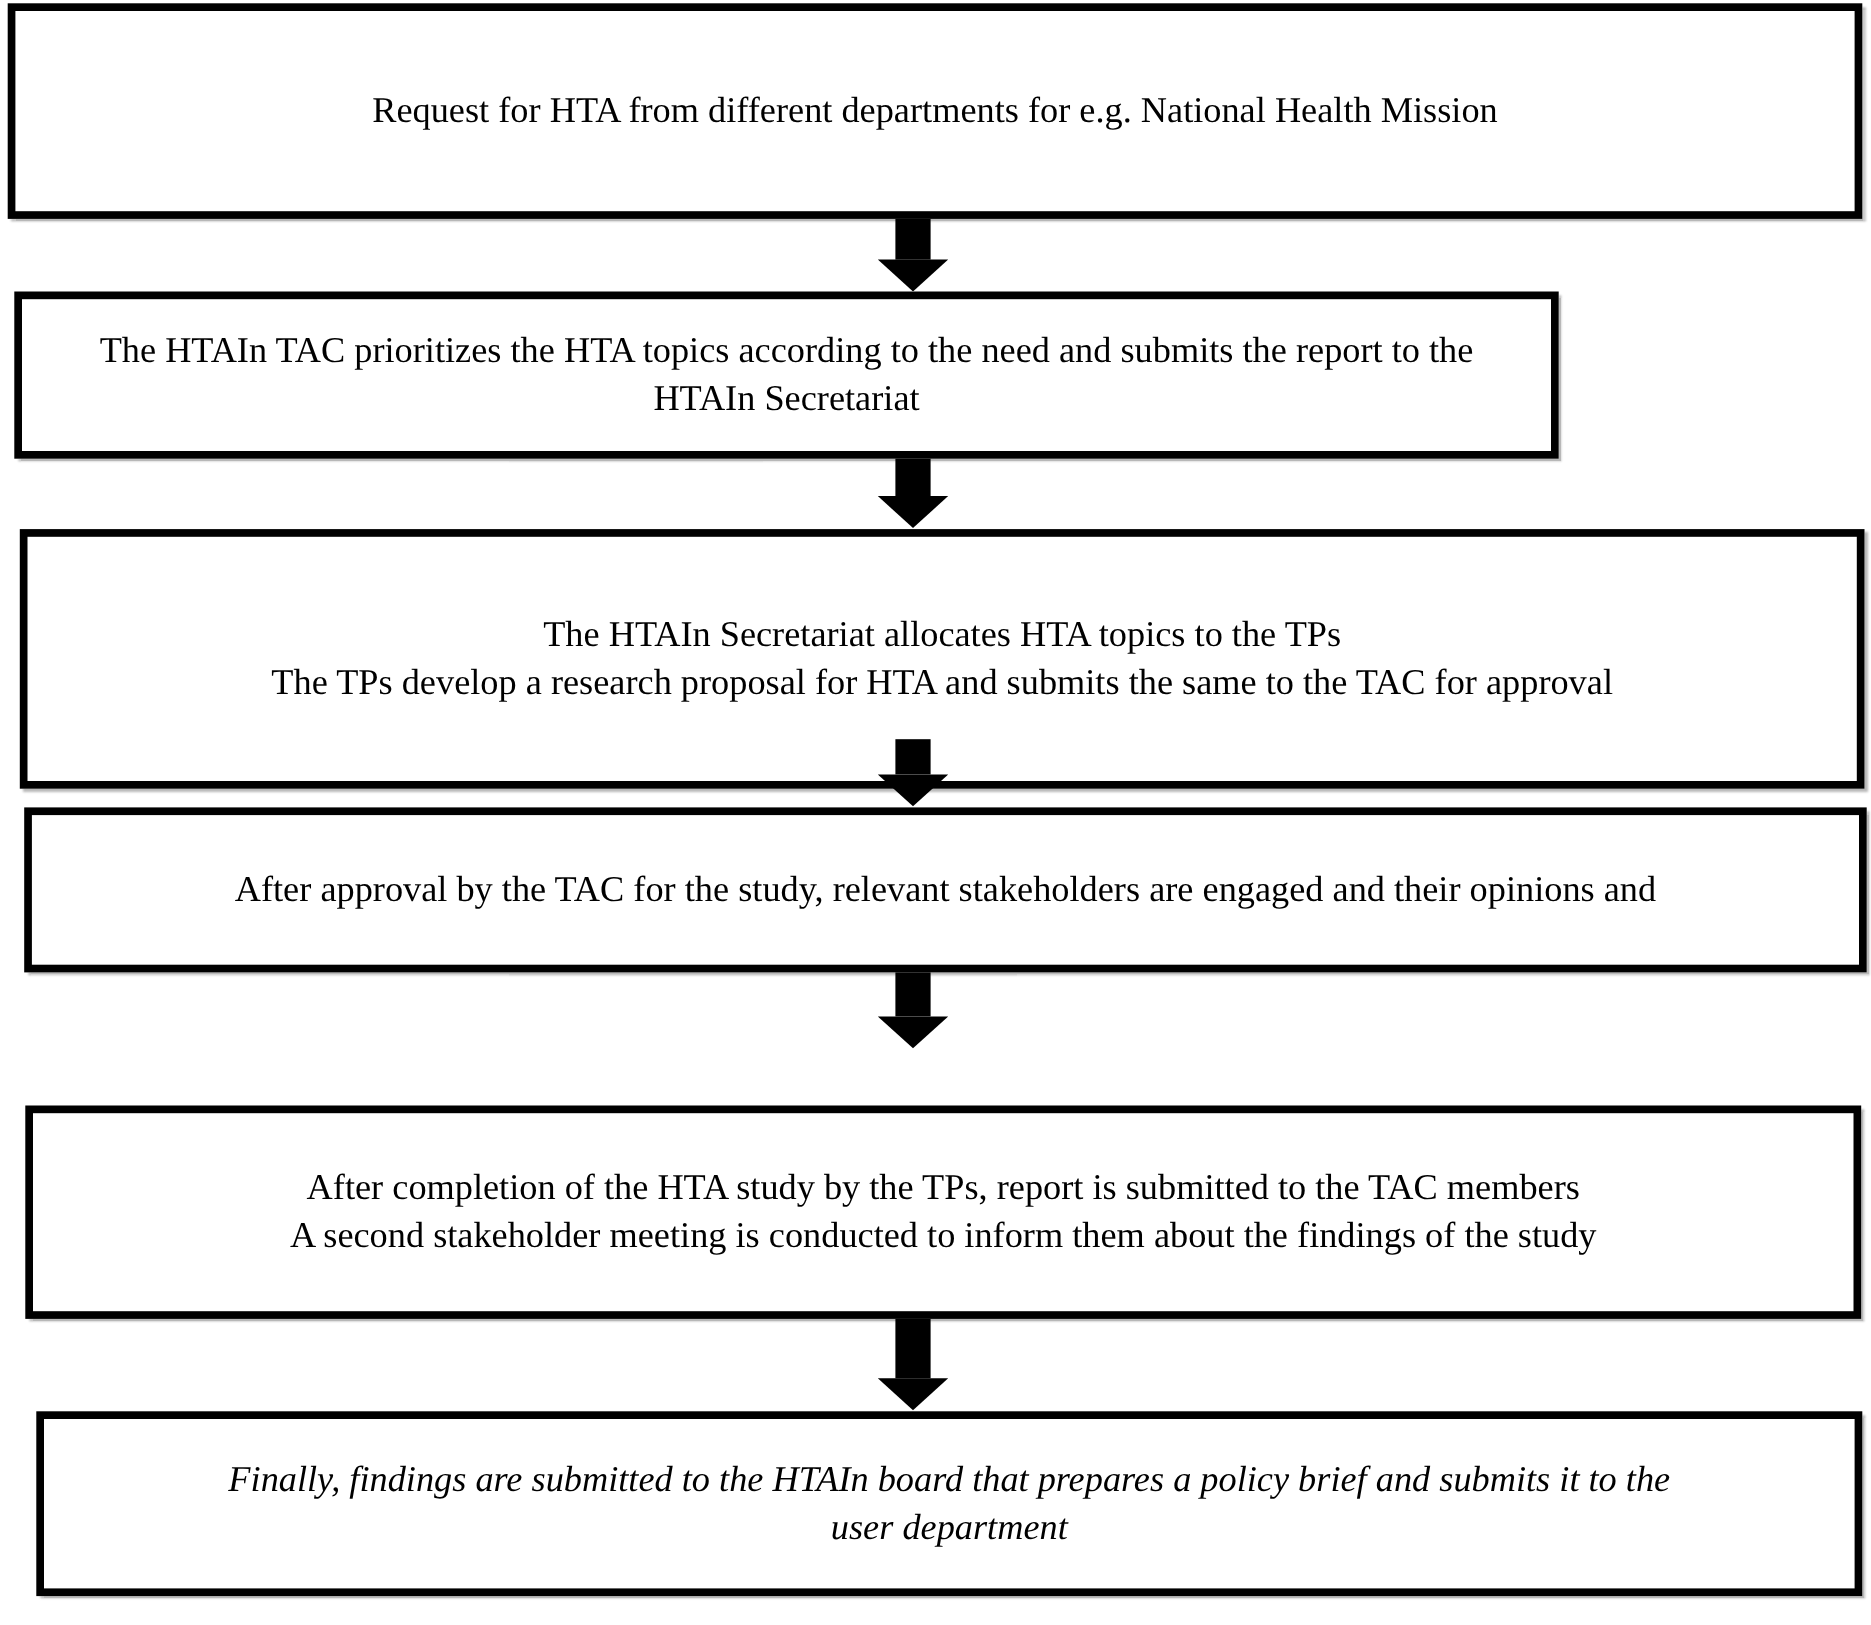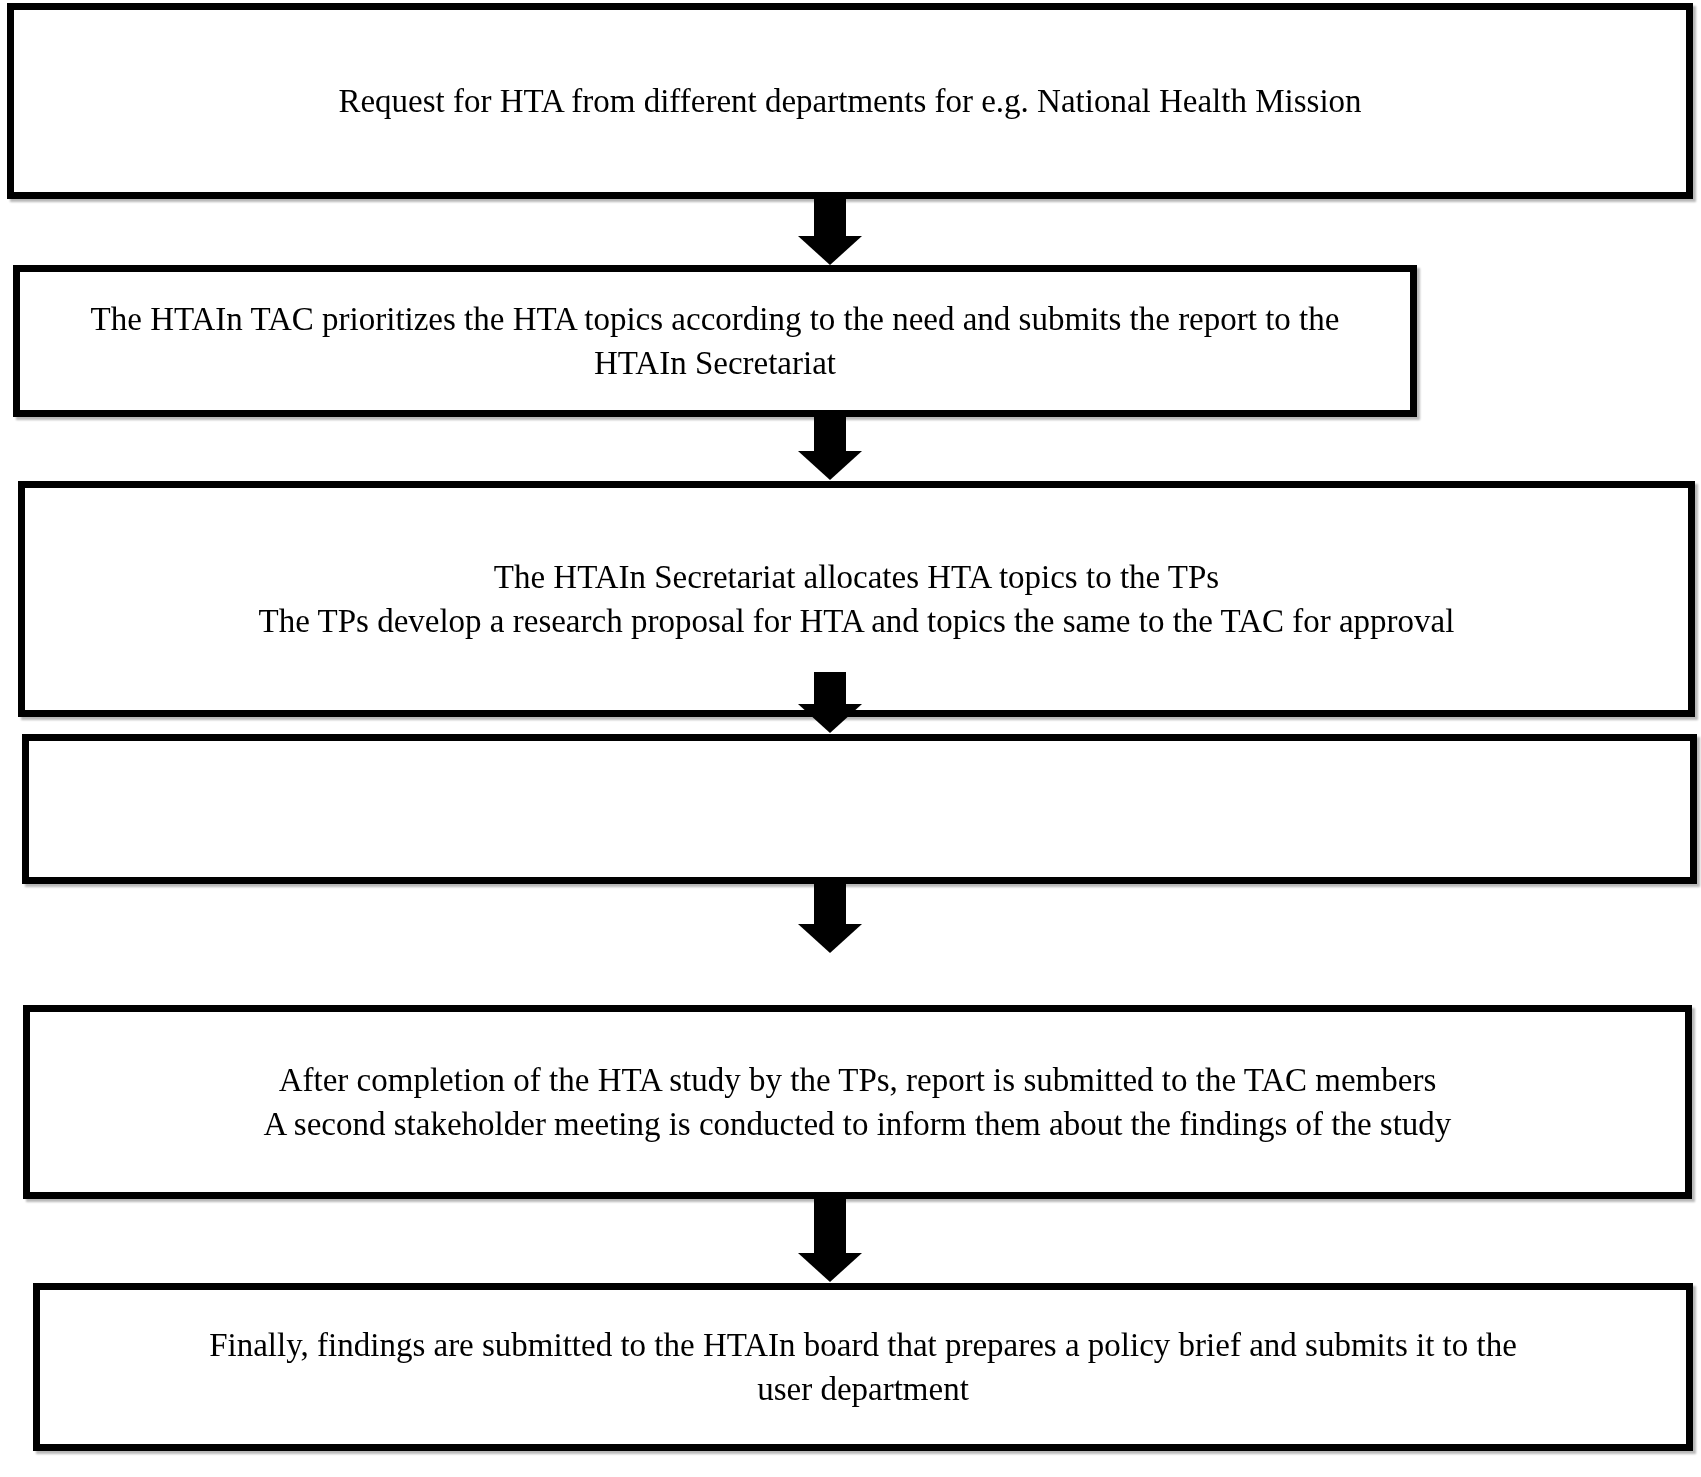--- a/index.html
+++ b/index.html
@@ -32,21 +32,21 @@
     font-size: 33px;
     line-height: 44px;
     white-space: nowrap;
   }
   
   .box1 { left: 7px;  top: 3px;    width: 1686px; height: 196px; }
   .box2 { left: 13px; top: 265px;  width: 1404px; height: 152px; }
   .box3 { left: 18px; top: 481px;  width: 1677px; height: 236px; }
   .box4 { left: 22px; top: 734px;  width: 1675px; height: 150px; }
   .box5 { left: 23px; top: 1005px; width: 1669px; height: 194px; }
-  .box6 { left: 33px; top: 1283px; width: 1660px; height: 168px; }
+  .box6 { left: 33px; top: 1283px; width: 1660px; height: 168px; font-style: italic; }
 
   .arrow {
     position: absolute;
     left: 798px;            
     width: 64px;
     display: flex;
     flex-direction: column;
     align-items: center;
   }
   .arrow .stem {
@@ -86,29 +86,30 @@
     <div class="line">HTAIn Secretariat</div>
   </div>
 
   <div class="arrow arrow2">
     <div class="stem"></div>
     <div class="head"></div>
   </div>
 
   <div class="box box3">
     <div class="line">The HTAIn Secretariat allocates HTA topics to the TPs</div>
-    <div class="line">The TPs develop a research proposal for HTA and topics the same to the TAC for approval</div>
+    <div class="line">The TPs develop a research proposal for HTA and submits the same to the TAC for approval</div>
   </div>
 
   <div class="arrow arrow3">
     <div class="stem"></div>
     <div class="head"></div>
   </div>
 
   <div class="box box4">
+    <div class="line">After approval by the TAC for the study, relevant stakeholders are engaged and their opinions and</div>
   </div>
 
   <div class="arrow arrow4">
     <div class="stem"></div>
     <div class="head"></div>
   </div>
 
   <div class="box box5">
     <div class="line">After completion of the HTA study by the TPs, report is submitted to the TAC members</div>
     <div class="line">A second stakeholder meeting is conducted to inform them about the findings of the study</div>

